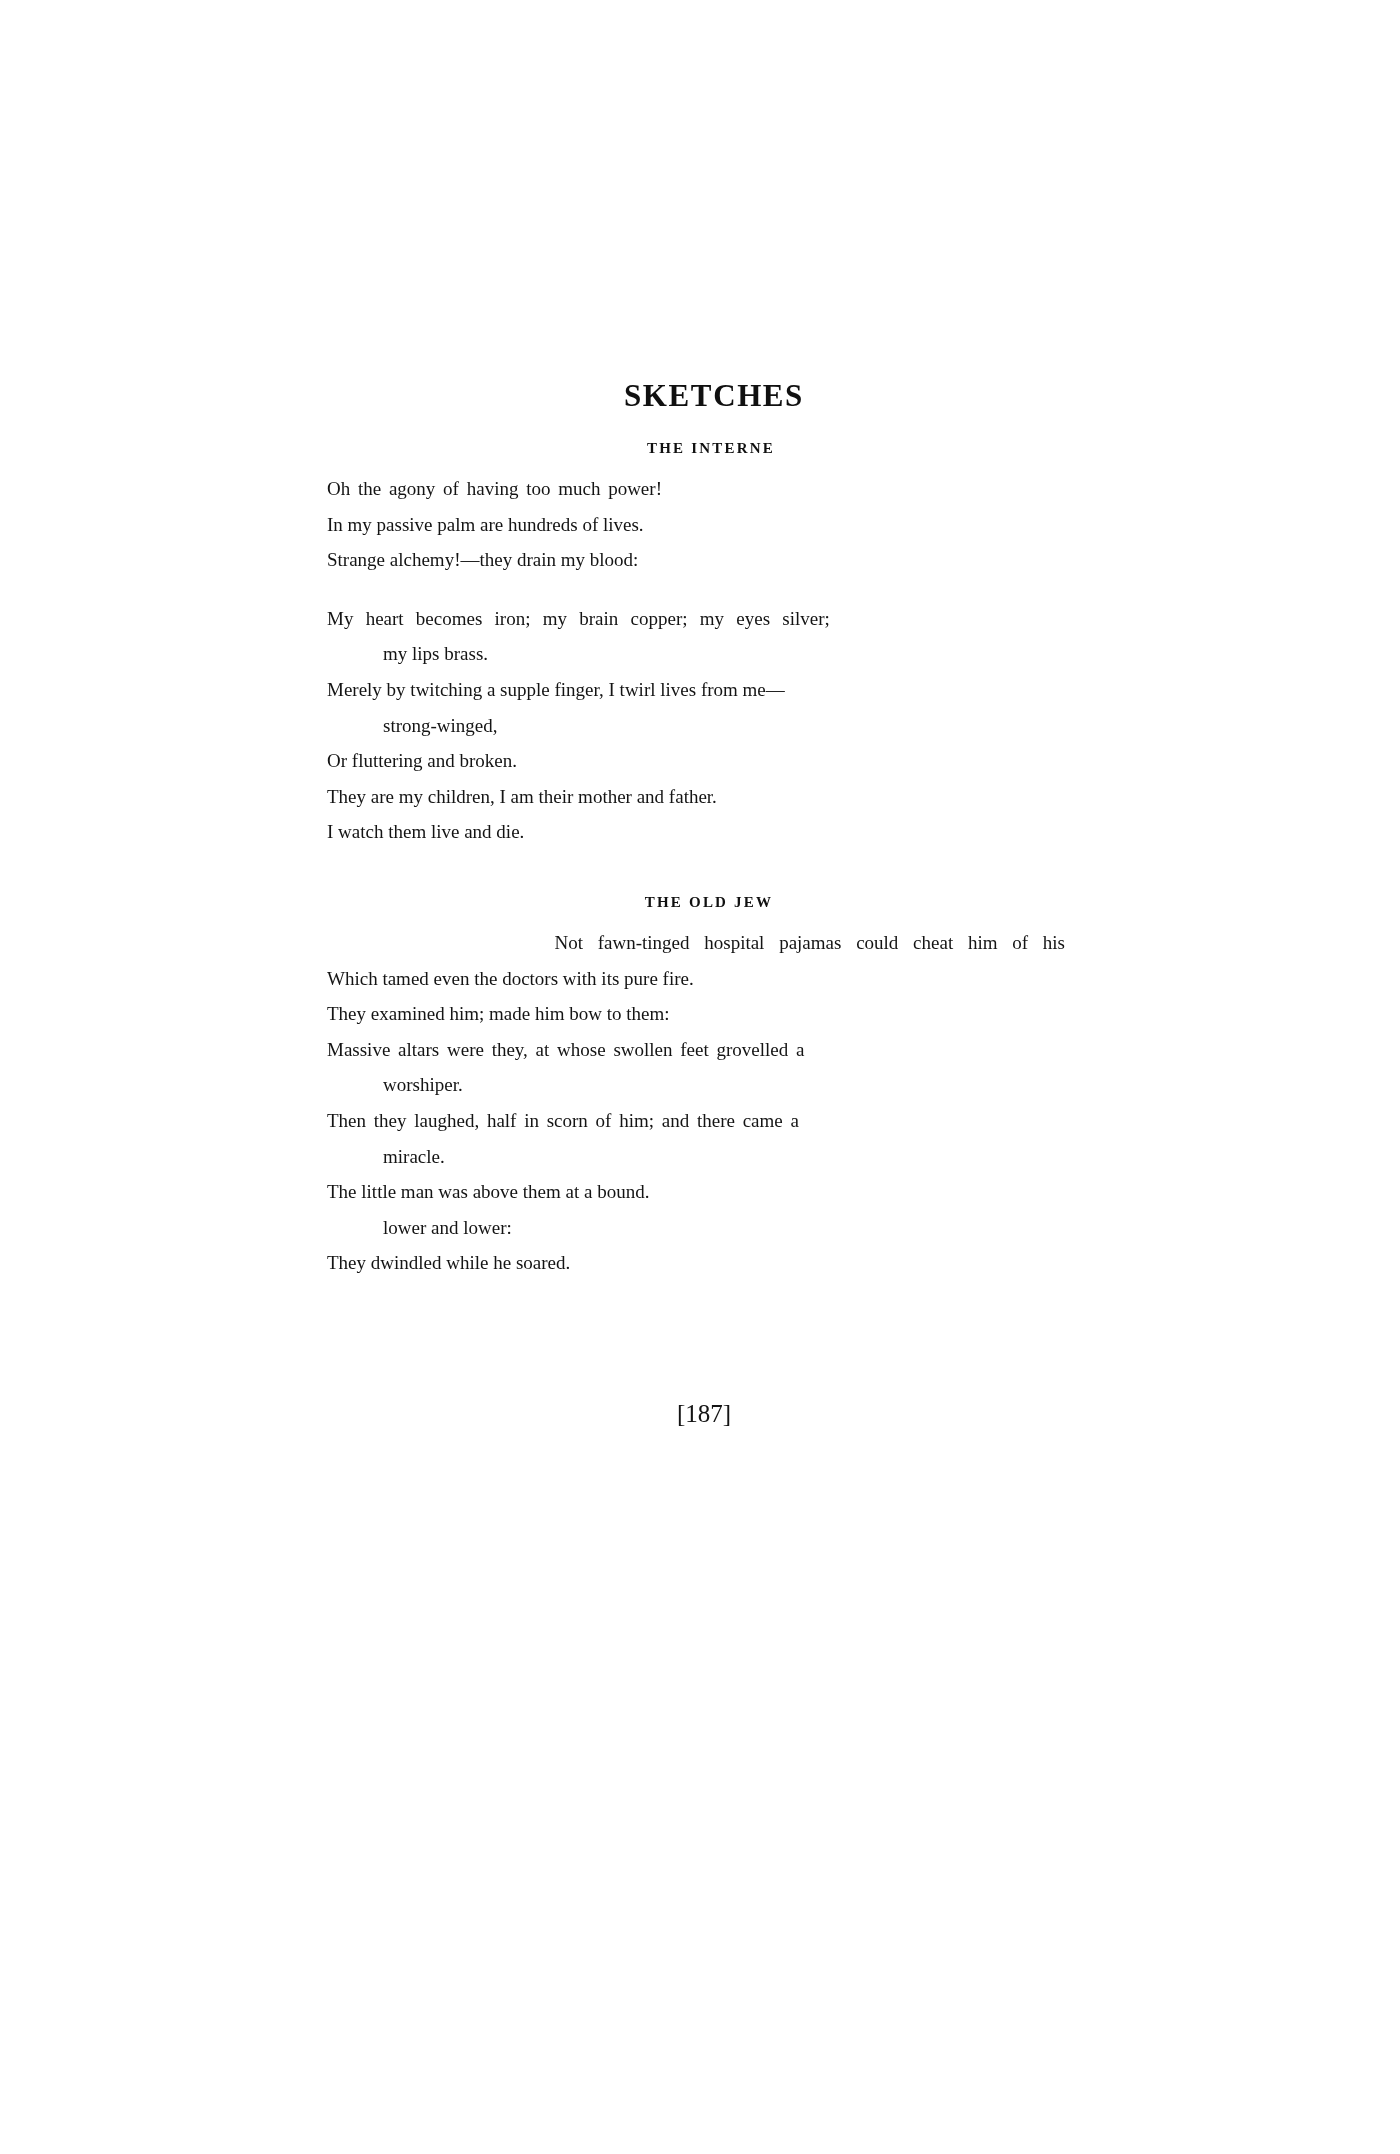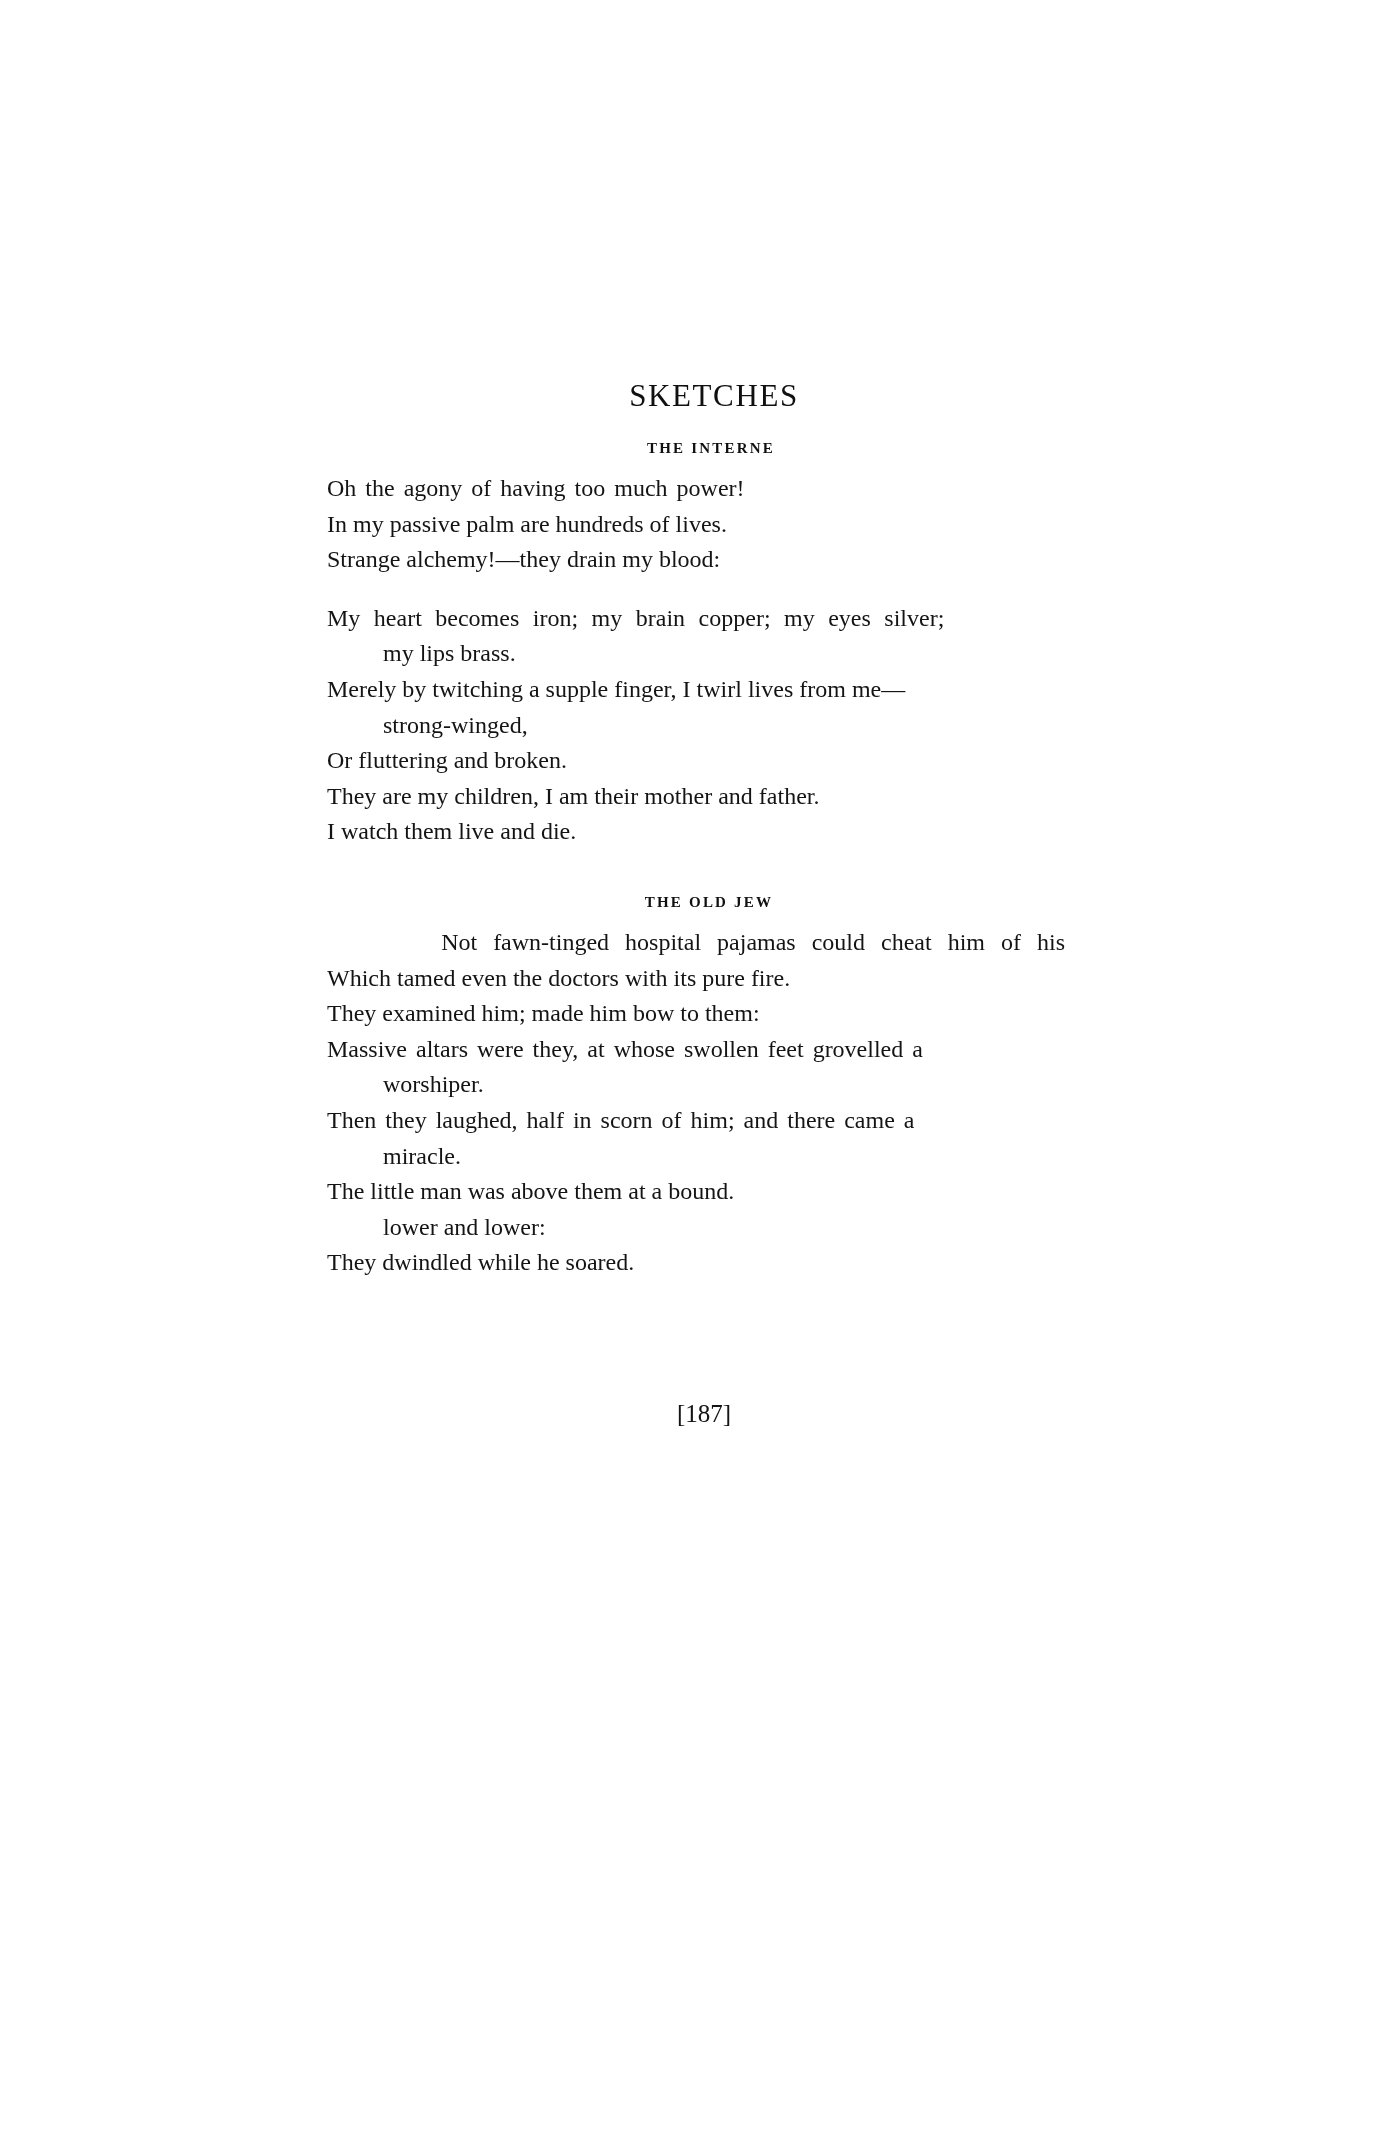--- a/index.html
+++ b/index.html
@@ -31,21 +31,21 @@
     left: 327px;
     top: 378px;
     width: 738px;
   }
 
   .book-title {
     font-size: 31px;
     letter-spacing: 1.6px;
     text-align: center;
     margin: 0 0 26px 0;
-    font-weight: normal;
+    font-weight: bold;
     color: #101010;
     padding-left: 36px;
   }
 
   .poem {
     margin: 0;
   }
 
   .poem-heading {
     font-size: 15px;
@@ -65,21 +65,21 @@
     margin-top: 44px;
   }
 
   .lines {
     list-style: none;
     margin: 0;
     padding: 0;
   }
 
   .line {
-    font-size: 24px;
+    font-size: 19px;
     line-height: 35.6px;
     color: #141414;
     white-space: pre-wrap;
     text-indent: 0;
   }
 
   .line.indent {
     padding-left: 56px;
   }
 

